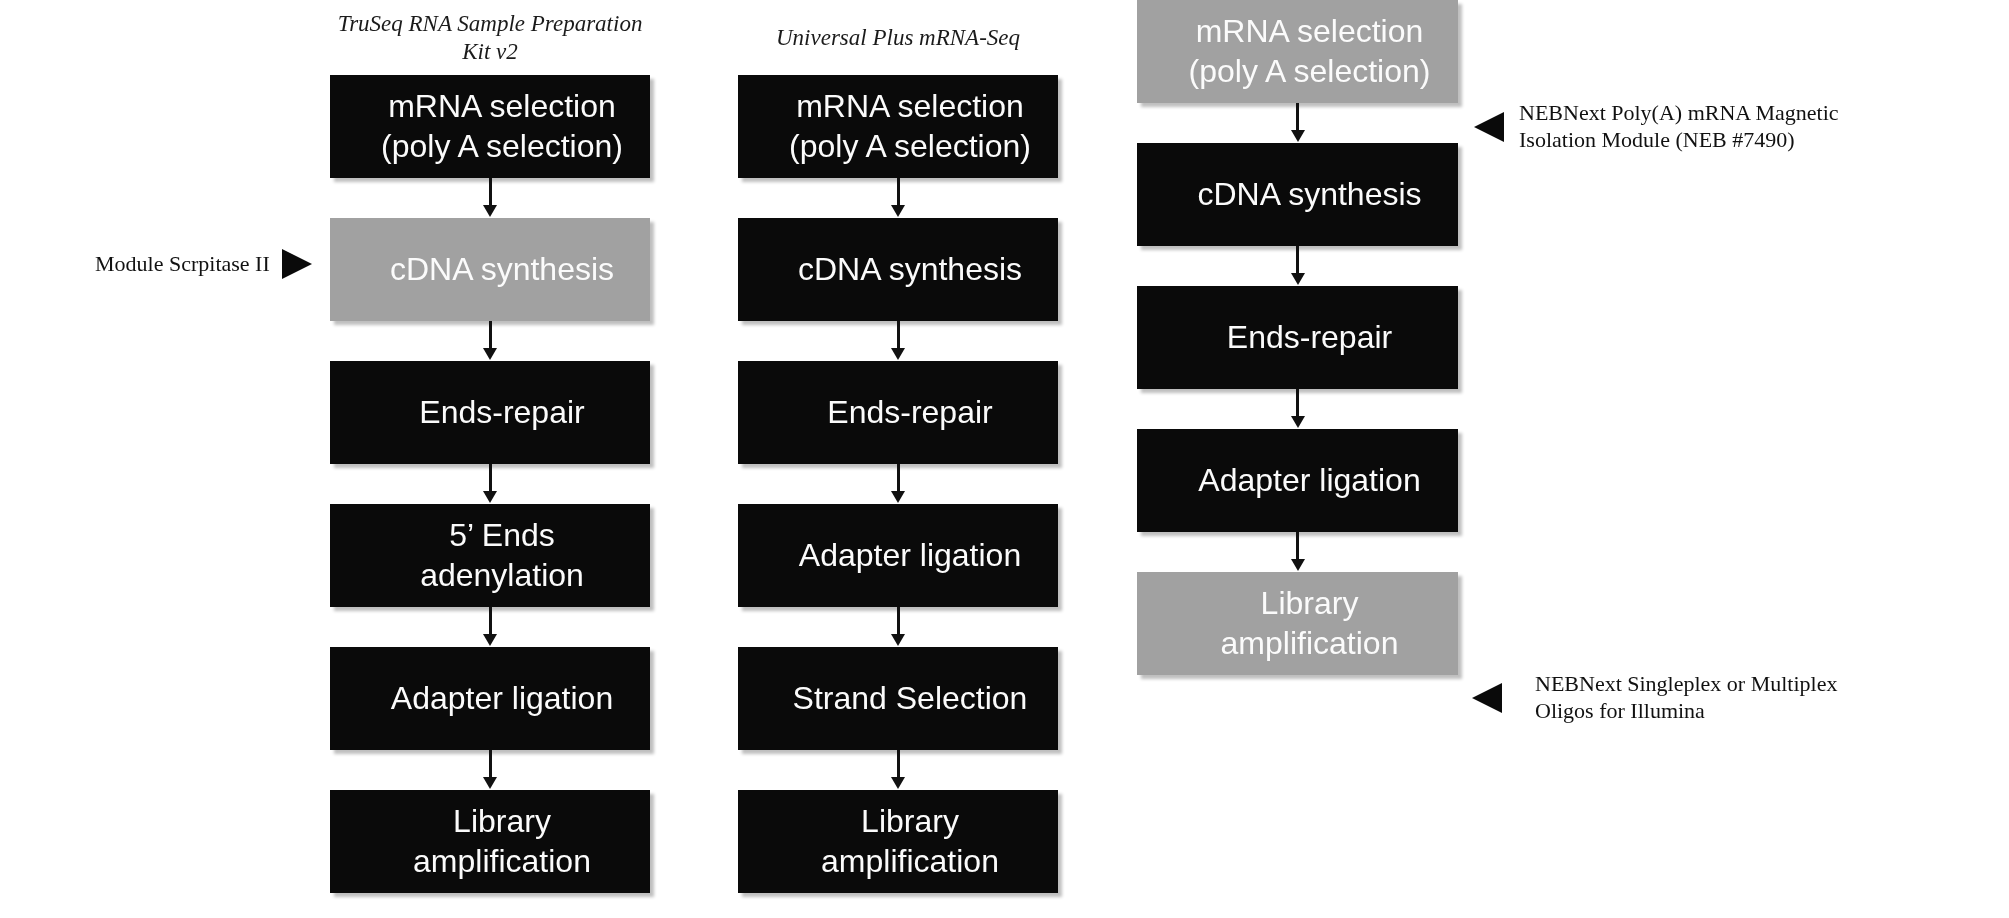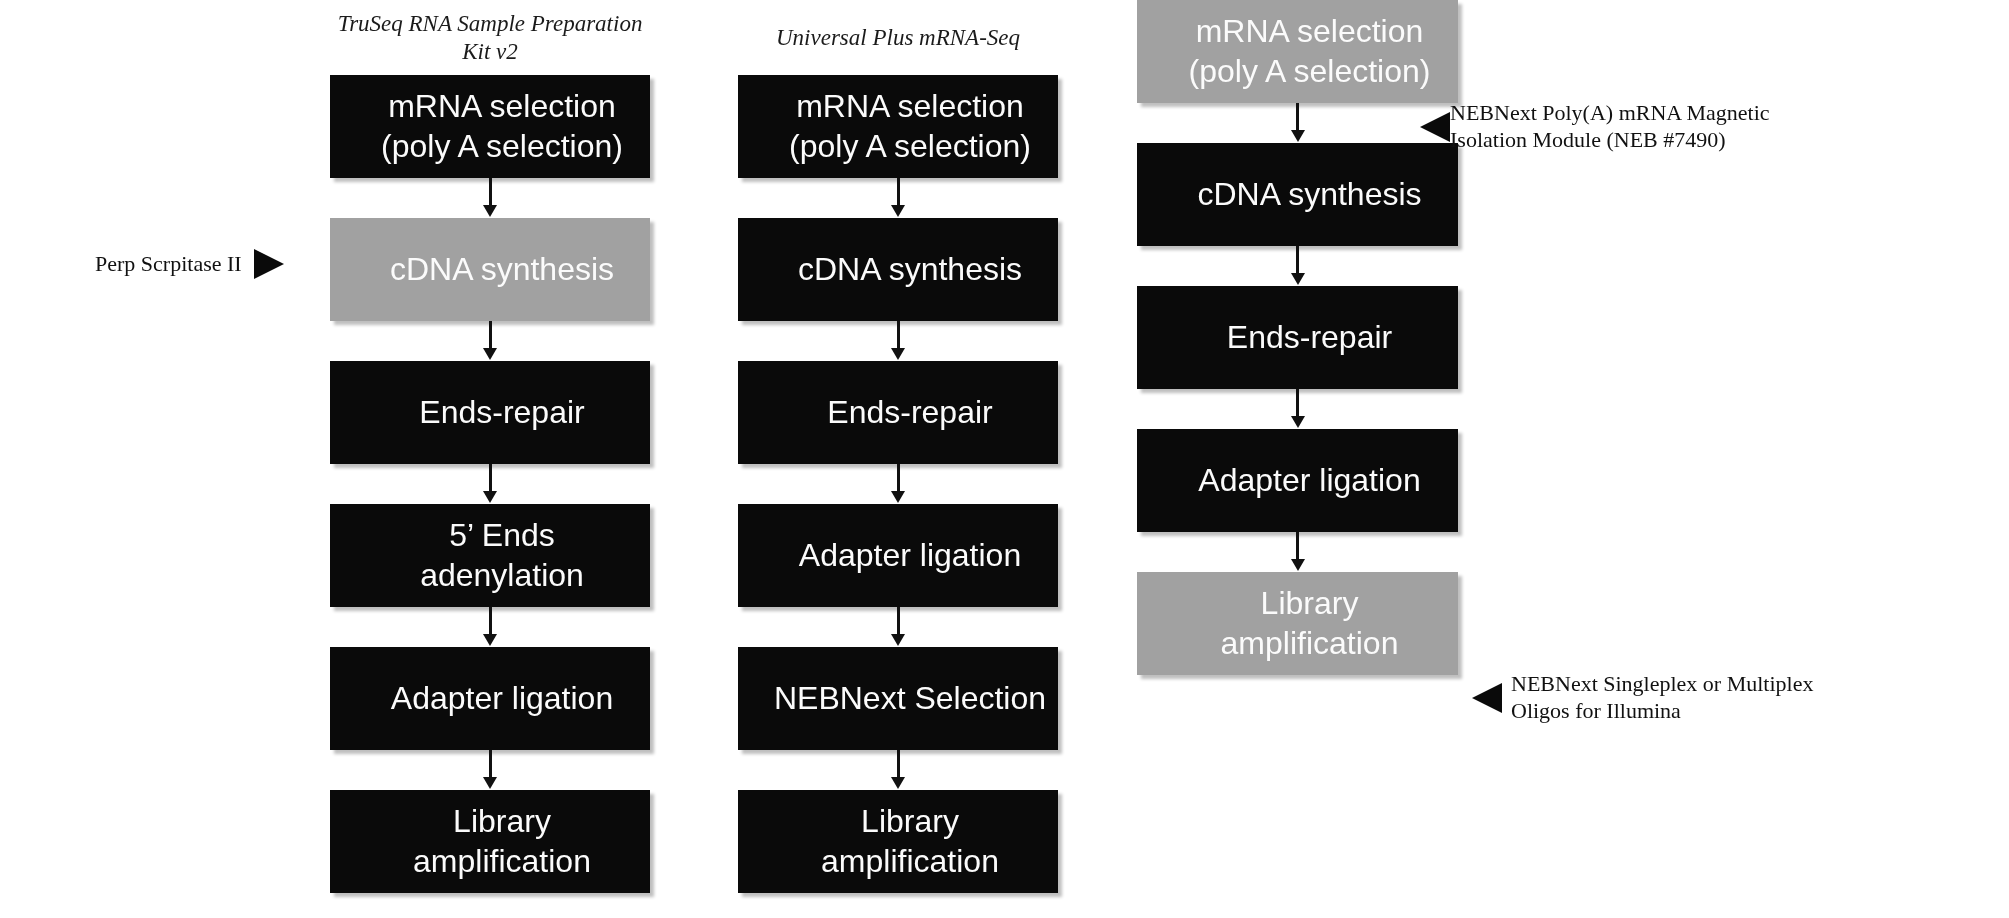--- a/index.html
+++ b/index.html
@@ -80,22 +80,22 @@
   .annot {
     position: absolute;
     display: flex;
     align-items: center;
     font-family: "Liberation Serif", serif;
     font-size: 22px;
     color: #111111;
   }
   .annot-text { white-space: pre-line; line-height: 1.22; }
   .annot-left   { left: 95px;   top: 249px; gap: 12px; }
-  .annot-right1 { left: 1420px; top: 100px; }
-  .annot-right2 { left: 1472px; top: 671px; gap: 9px; }
+  .annot-right1 { left: 1474px; top: 100px; gap: 15px; }
+  .annot-right2 { left: 1472px; top: 671px; gap: 33px; }
 
   .tri { width: 0; height: 0; display: block; flex: none; }
   .tri-right {
     border-top: 15px solid transparent;
     border-bottom: 15px solid transparent;
     border-left: 30px solid #0a0a0a;
   }
   .tri-left {
     border-top: 15px solid transparent;
     border-bottom: 15px solid transparent;
@@ -179,21 +179,21 @@
       </div>
 
     <div class="box" data-variant="black">
       <span class="box-label">Adapter ligation</span>
     </div>
     <div class="arrow-gap">
         <div class="arrow-line"></div>
       </div>
 
     <div class="box" data-variant="black">
-      <span class="box-label">NEBNext Selection</span>
+      <span class="box-label">Strand Selection</span>
     </div>
     <div class="arrow-gap">
         <div class="arrow-line"></div>
       </div>
 
     <div class="box" data-variant="black">
       <span class="box-label">Library
 amplification</span>
     </div>
   </div>
@@ -229,21 +229,21 @@
         <div class="arrow-line"></div>
       </div>
 
     <div class="box" data-variant="gray">
       <span class="box-label">Library
 amplification</span>
     </div>
   </div>
 
   <div class="annot annot-left">
-    <span class="annot-text">Perp Scrpitase II</span>
+    <span class="annot-text">Module Scrpitase II</span>
     <span class="tri tri-right"></span>
   </div>
 
   <div class="annot annot-right1">
     <span class="tri tri-left"></span>
     <span class="annot-text">NEBNext Poly(A) mRNA Magnetic
 Isolation Module (NEB #7490)</span>
   </div>
 
   <div class="annot annot-right2">

